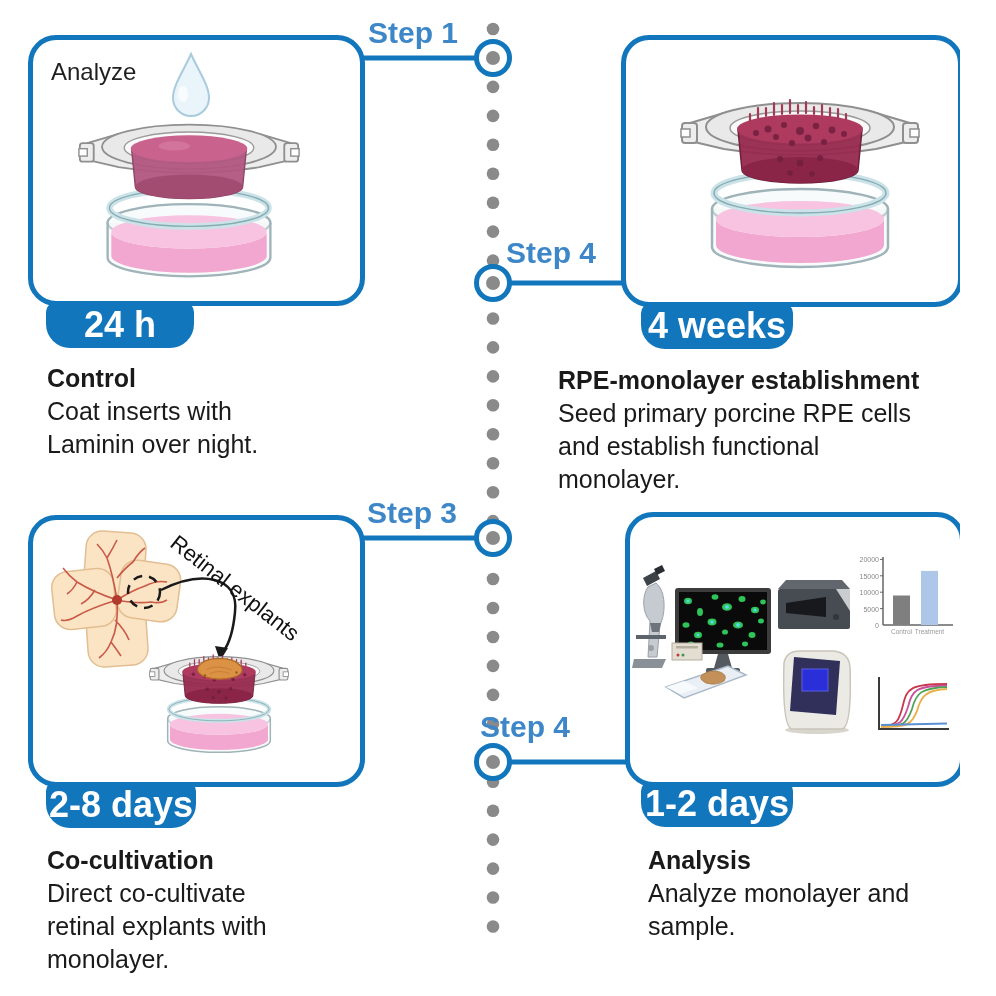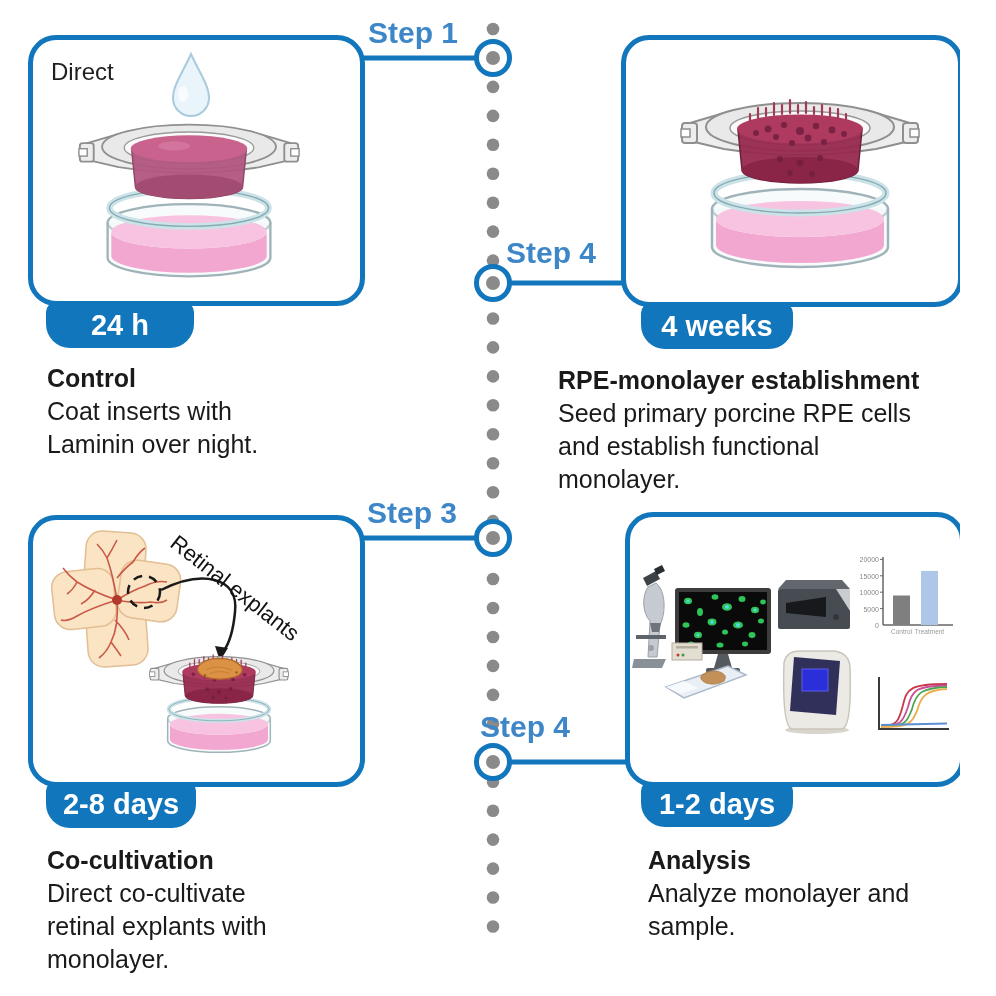--- a/index.html
+++ b/index.html
@@ -10,21 +10,21 @@
   }
   html,body{margin:0;padding:0;background:#ffffff;}
   #figure{position:relative;width:960px;height:996px;background:#ffffff;overflow:hidden;
           font-family:"Liberation Sans",sans-serif;color:var(--text);}
   #timeline{position:absolute;left:0;top:0;width:996px;height:996px;z-index:1;}
   .accent-stroke{stroke:var(--accent);}
   .panel{position:absolute;background:#ffffff;border:5px solid var(--accent);
          border-radius:28px;z-index:3;}
   .panel svg{position:absolute;left:0;top:0;width:100%;height:100%;}
   .badge{position:absolute;background:var(--accent);color:#ffffff;font-weight:bold;
-         font-size:29px;display:flex;align-items:center;justify-content:center;
+         font-size:36px;display:flex;align-items:center;justify-content:center;
          border-radius:10px 10px 24px 24px;z-index:2;}
   .step-label{position:absolute;color:var(--step-blue);font-weight:bold;font-size:30px;
               z-index:4;white-space:nowrap;}
   .textblock{position:absolute;font-size:25px;line-height:33px;z-index:4;}
   .textblock .title{font-weight:bold;}
   .panel-label{position:absolute;font-size:24px;color:#1F1F1F;z-index:5;}
   .annotation{position:absolute;font-size:22px;color:#111;z-index:5;white-space:nowrap;
               transform:rotate(38deg);transform-origin:left top;}
 </style>
 </head>
@@ -164,21 +164,21 @@
   <div class="step-label" style="left:506px;top:236px">Step 4</div>
   <div class="step-label" style="left:367px;top:496px">Step 3</div>
   <div class="step-label" style="left:480px;top:710px">Step 4</div>
 
   <div class="badge" style="left:46px;top:302px;width:148px;height:46px">24 h</div>
   <div class="badge" style="left:641px;top:303px;width:152px;height:46px">4 weeks</div>
   <div class="badge" style="left:46px;top:781px;width:150px;height:47px">2-8 days</div>
   <div class="badge" style="left:641px;top:781px;width:152px;height:46px">1-2 days</div>
 
   <div class="panel" style="left:28px;top:35px;width:327px;height:261px">
-    <div class="panel-label" style="left:18px;top:18px">Direct</div>
+    <div class="panel-label" style="left:18px;top:18px">Analyze</div>
     <svg viewBox="0 0 327 261">
       <path d="M158,14 C151,30 140,45 140,58 A18,18 0 0 0 176,58 C176,45 165,30 158,14 Z" fill="#E9F4FB" stroke="#A9CBDD" stroke-width="2"></path>
       <ellipse cx="150" cy="54" rx="5" ry="8" fill="#FFFFFF" opacity="0.7"></ellipse>
       <use href="#insert-plain" x="45" y="68" width="222" height="185"></use>
     </svg>
   </div>
 
   <div class="panel" style="left:621px;top:35px;width:332px;height:262px">
     <svg viewBox="0 0 332 262">
       <use href="#insert-cells" x="54" y="45" width="240" height="200"></use>

